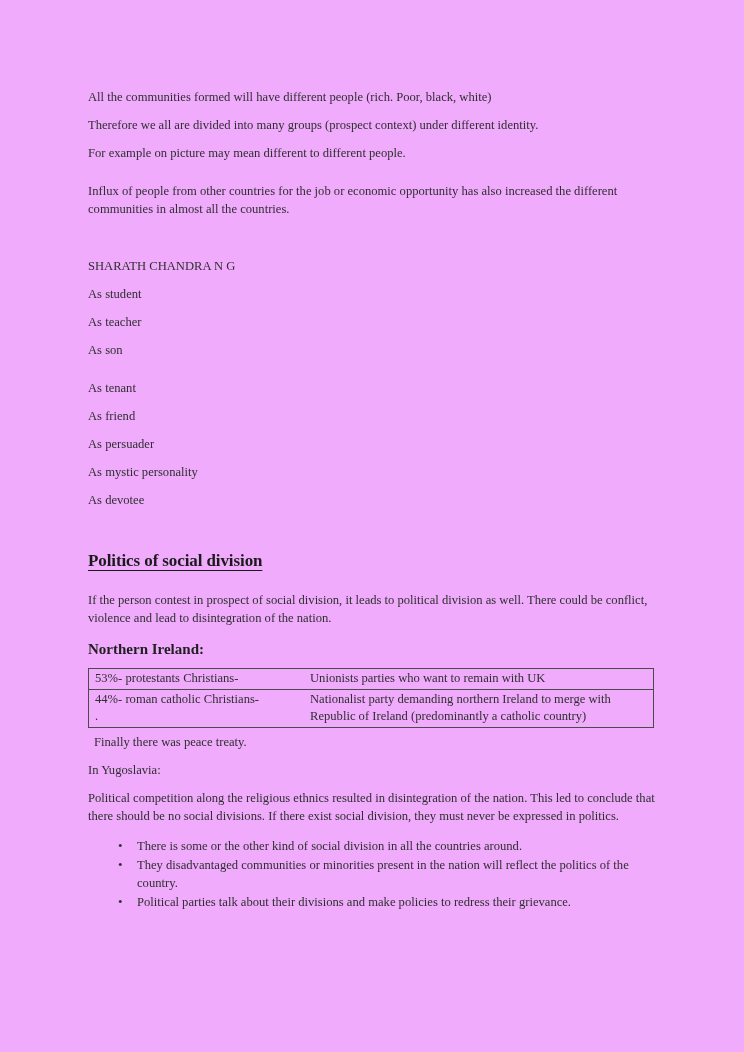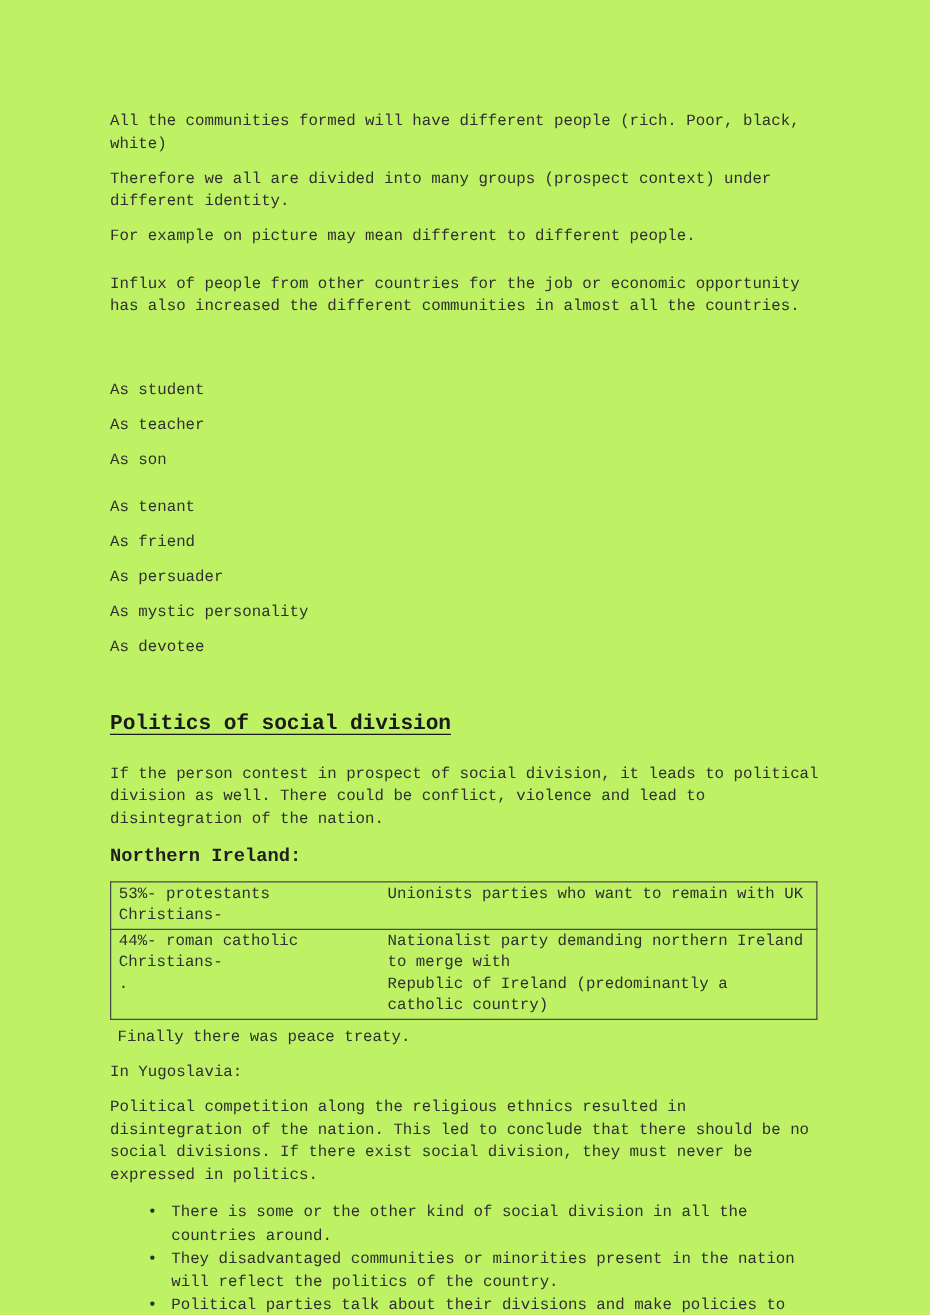--- a/index.html
+++ b/index.html
@@ -5,22 +5,22 @@
 <style>
   html, body {
     margin: 0;
     padding: 0;
     background: #ffffff;
   }
   .page {
     position: relative;
     width: 744px;
     height: 1052px;
-    background: #bef264;
-    font-family: Liberation Mono, monospace;
+    background: #f0abfc;
+    font-family: Liberation Serif, serif;
     color: #2f2f2f;
     overflow: hidden;
   }
   .content {
     position: absolute;
     left: 88px;
     top: 88px;
     width: 568px;
   }
   p.para {
@@ -118,20 +118,21 @@
       <div class="gap-para"></div>
       <p class="para">For example on picture may mean different to different people.</p>
       <div class="gap-para"></div>
       <div class="gap-para"></div>
       <p class="para">Influx of people from other countries for the job or economic opportunity has also increased the different communities in almost all the countries.</p>
     </div>
 
     <div style="height:39px"></div>
 
     <div class="roles">
+      <p>SHARATH CHANDRA N G</p>
       <div class="role-gap"></div>
       <p>As student</p>
       <div class="role-gap"></div>
       <p>As teacher</p>
       <div class="role-gap"></div>
       <p>As son</p>
       <div class="role-gap"></div>
       <div class="role-gap"></div>
       <p>As tenant</p>
       <div class="role-gap"></div>

